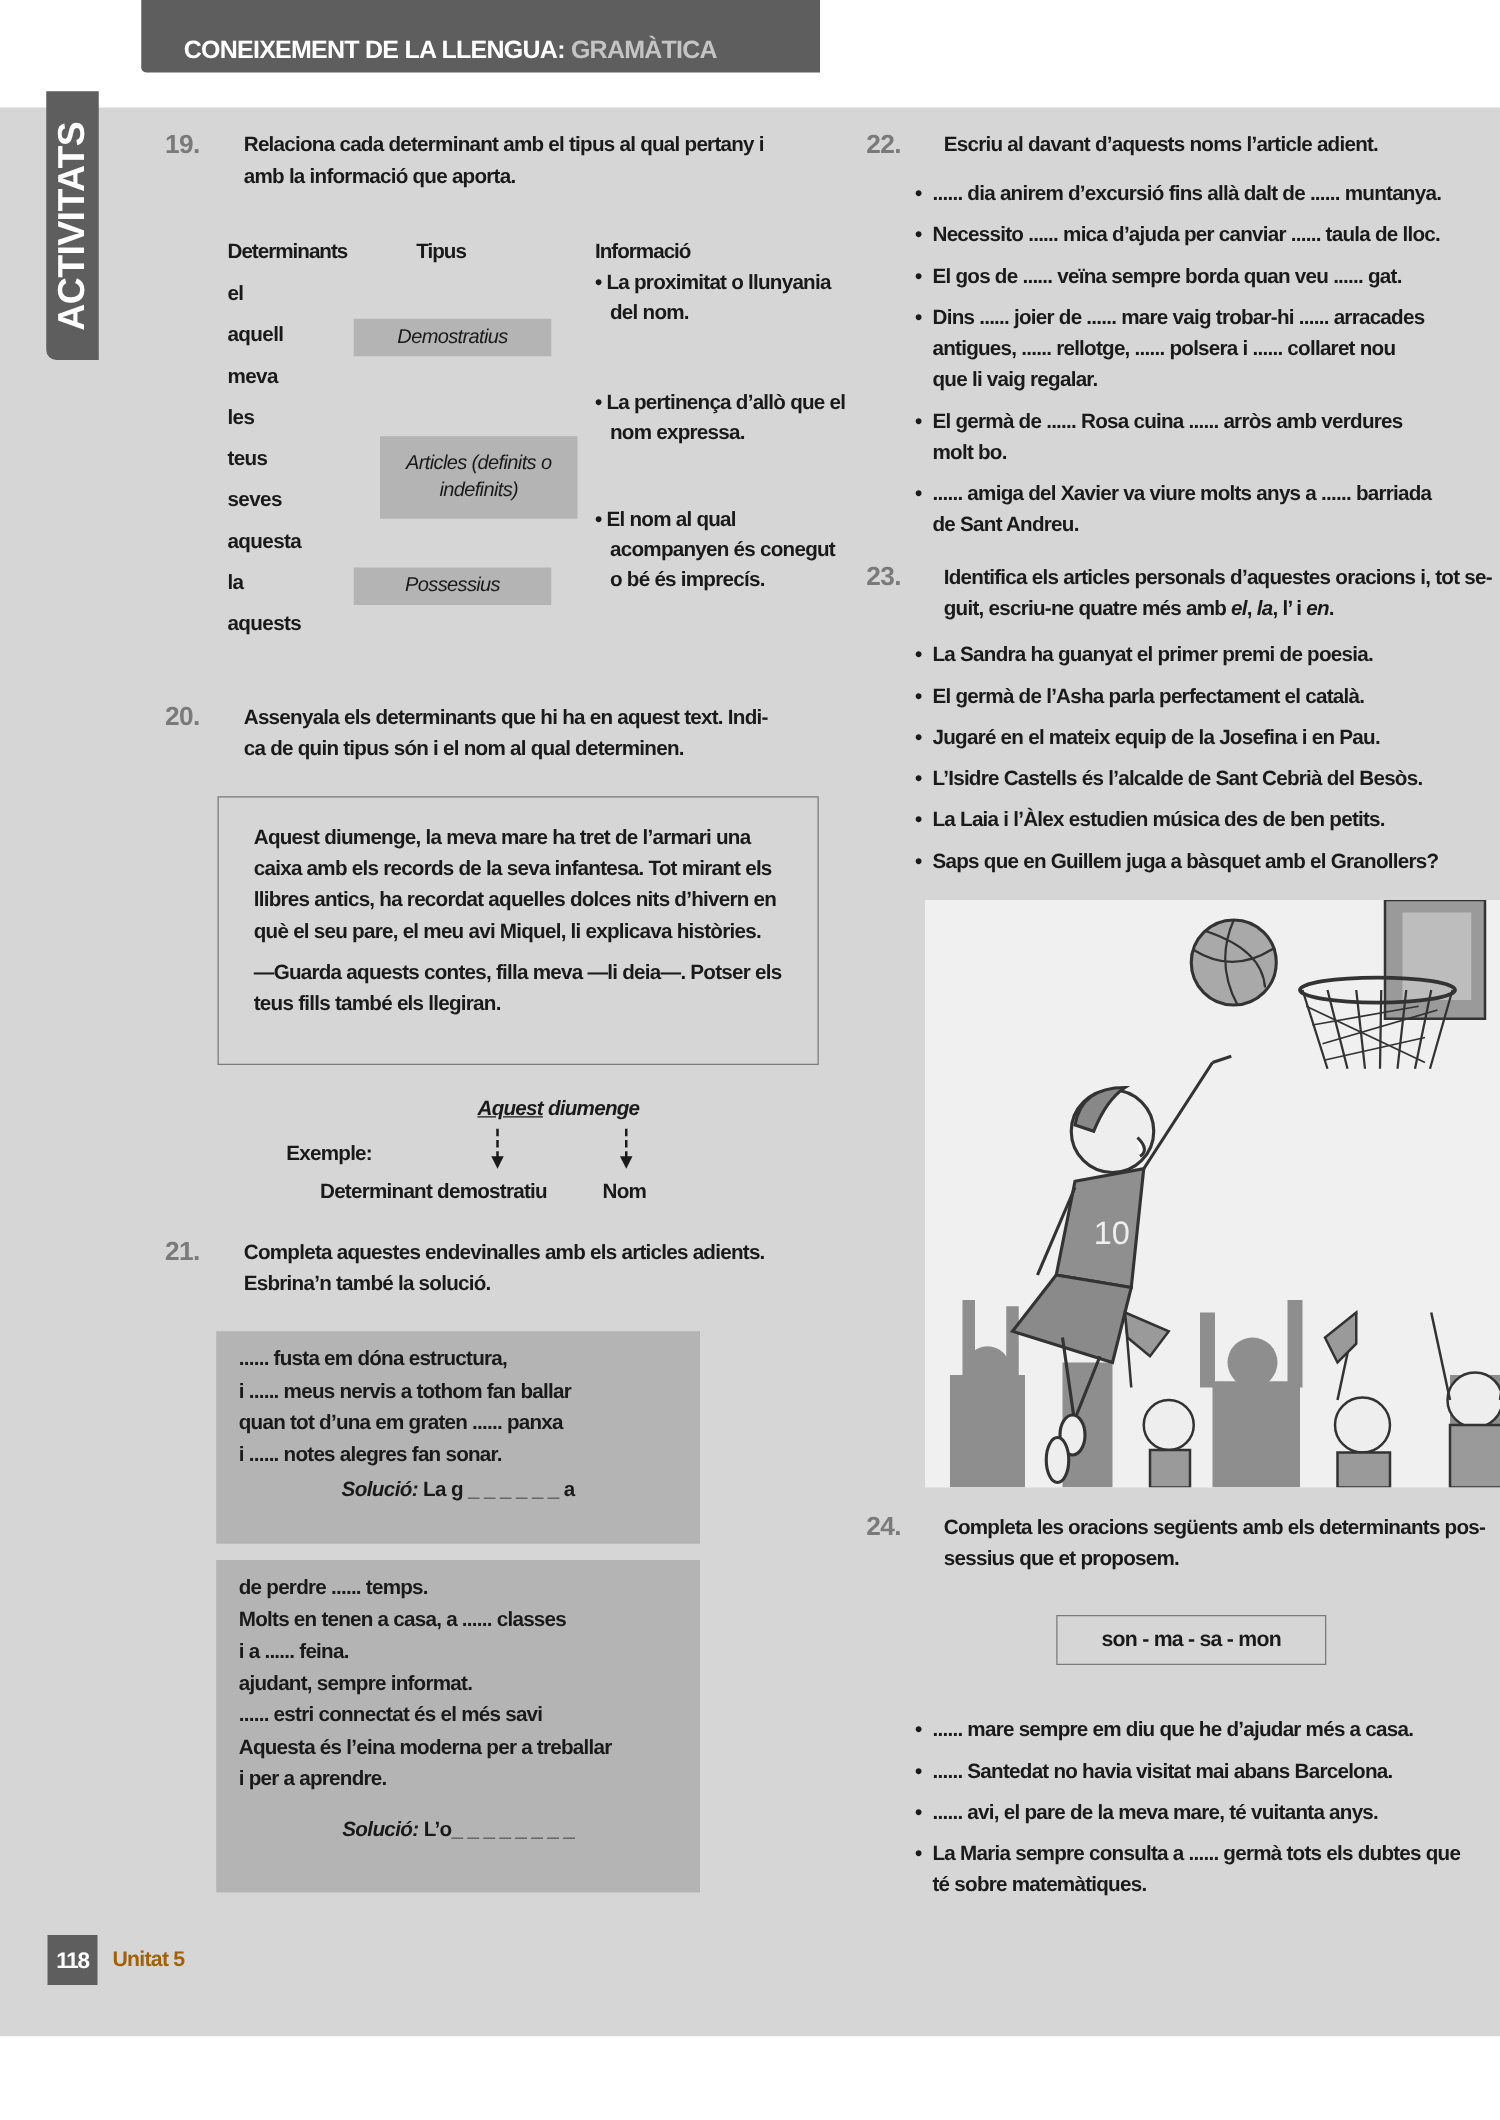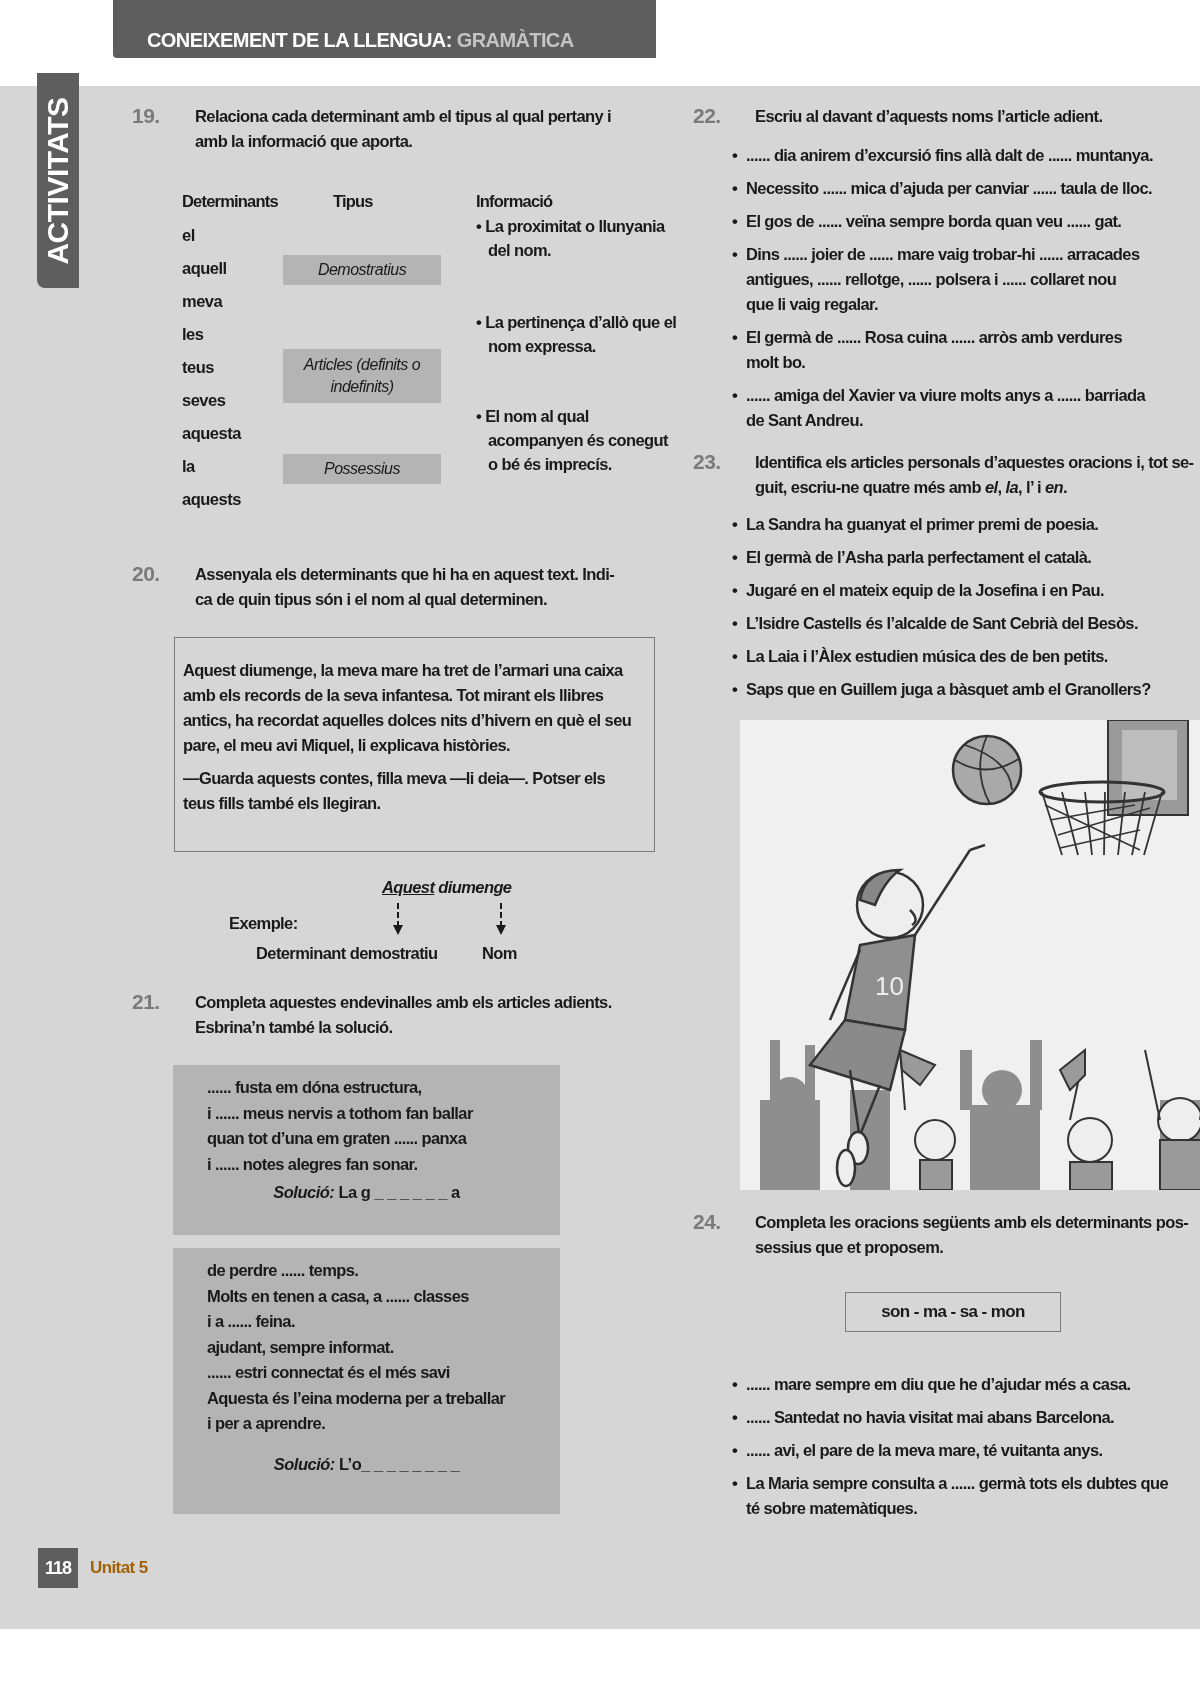--- a/index.html
+++ b/index.html
@@ -48,29 +48,29 @@
     display: flex; align-items: center; justify-content: center; text-align: center;
     font-style: italic; font-size: 16px; letter-spacing: -0.5px; line-height: 22px;
   }
   .info-item {
     position: absolute; left: 476px; width: 190px; font-weight: bold; font-size: 16.5px;
     line-height: 24px; letter-spacing: -0.6px; padding-left: 12px; text-indent: -12px;
   }
   .text-box {
     position: absolute; left: 174px; top: 637px; width: 481px; height: 215px;
     border: 1.5px solid #7a7a7a; box-sizing: border-box;
-    padding: 20px 14px 0 8px;
+    padding: 20px 14px 0 28px;
   }
   .text-box p {
     margin: 0 0 8px 0; font-weight: bold; font-size: 16.5px; line-height: 25px;
     letter-spacing: -0.6px;
   }
   .riddle {
     position: absolute; left: 173px; width: 387px; background: #b4b4b4;
-    box-sizing: border-box; padding: 10px 34px;
+    box-sizing: border-box; padding: 10px 18px;
   }
   .riddle .line { font-weight: bold; font-size: 16.5px; line-height: 25.5px; letter-spacing: -0.6px; }
   .riddle .sol { text-align: center; font-weight: bold; font-size: 16.5px; letter-spacing: -0.5px; }
   .riddle .sol i { font-weight: bold; }
   .bullet-list { position: absolute; left: 732px; width: 480px; margin: 0; padding: 0; list-style: none; }
   .bullet-list li {
     position: relative; font-weight: bold; font-size: 16.5px; line-height: 25px;
     letter-spacing: -0.6px; padding-left: 14px; white-space: nowrap;
   }
   .bullet-list li::before { content: "•"; position: absolute; left: 0; top: 0; }
@@ -127,21 +127,21 @@
 <div class="det" style="top:259px;">aquell</div>
 <div class="det" style="top:292px;">meva</div>
 <div class="det" style="top:325px;">les</div>
 <div class="det" style="top:358px;">teus</div>
 <div class="det" style="top:391px;">seves</div>
 <div class="det" style="top:424px;">aquesta</div>
 <div class="det" style="top:457px;">la</div>
 <div class="det" style="top:490px;">aquests</div>
 
 <div class="type-box" style="top:255px; height:30px;">Demostratius</div>
-<div class="type-box" style="top:349px; height:54px;">Articles (definits o indefinits)</div>
+<div class="type-box" style="top:349px; height:66px;margin-left:21px;">Articles (definits o indefinits)</div>
 <div class="type-box" style="top:454px; height:30px;">Possessius</div>
 
 <div class="info-item" style="top:214px;">• <span>La proximitat o llunyania del nom.</span></div>
 <div class="info-item" style="top:310px;">• <span>La pertinença d’allò que el nom expressa.</span></div>
 <div class="info-item" style="top:404px;">• <span>El nom al qual acompanyen és conegut o bé és imprecís.</span></div>
 
 <div class="ex-num" style="left:132px; top:562px;">20.</div>
 <div class="ex-text" style="left:171px; top:562px; width:500px;">
   <div>Assenyala els determinants que hi ha en aquest text. Indi-</div>
   <div>ca de quin tipus són i el nom al qual determinen.</div>

